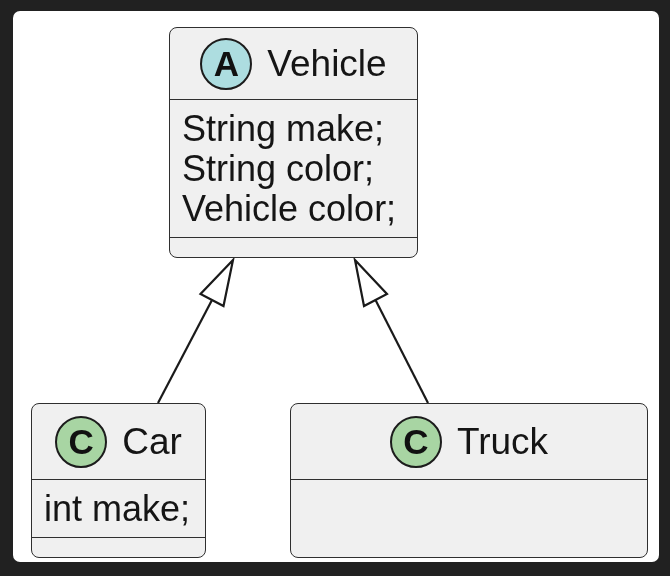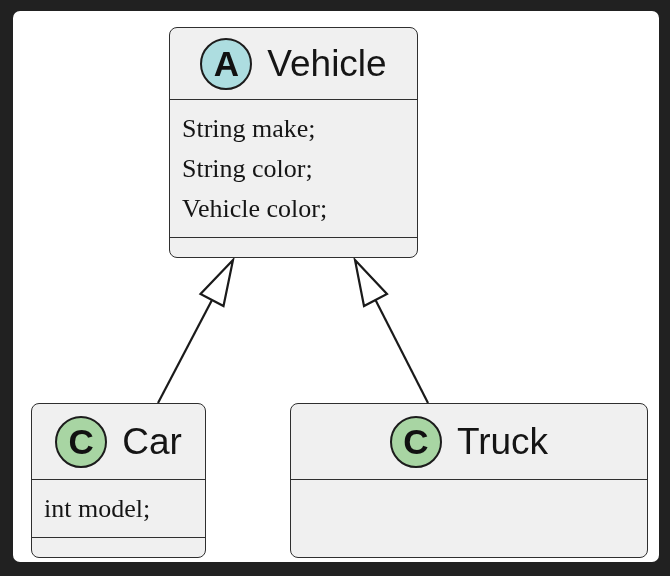--- a/index.html
+++ b/index.html
@@ -71,24 +71,23 @@
   .class-fields {
     border-bottom: 1.5px solid #2f2f2f;
     box-sizing: border-box;
     padding: 0 12px;
     display: flex;
     flex-direction: column;
     justify-content: center;
   }
 
   .field {
-    font-size: 26px;
+    font-size: 36px;
     line-height: 40px;
     white-space: nowrap;
-    font-family: Liberation Serif, serif;
   }
 
   .class-footer { box-sizing: border-box; }
 
   
   #node-vehicle { left: 156px; top: 16px;  width: 249px; height: 231px; }
   #node-vehicle .class-header { height: 72px; }
   #node-vehicle .class-fields { height: 138px; }
 
   #node-car { left: 18px;  top: 392px; width: 175px; height: 155px; }
@@ -127,21 +126,21 @@
     </div>
     <div class="class-footer"></div>
   </div>
 
   <div class="class-node" id="node-car" style="background-color: rgb(240, 240, 240);">
     <div class="class-header">
       <span class="badge" style="background-color: rgb(168, 213, 163);">C</span>
       <span class="class-name">Car</span>
     </div>
     <div class="class-fields">
-      <div class="field">int model;</div>
+      <div class="field">int make;</div>
     </div>
     <div class="class-footer"></div>
   </div>
 
   <div class="class-node" id="node-truck" style="background-color: rgb(240, 240, 240);">
     <div class="class-header">
       <span class="badge" style="background-color: rgb(168, 213, 163);">C</span>
       <span class="class-name">Truck</span>
     </div>
     <div class="class-footer"></div>

